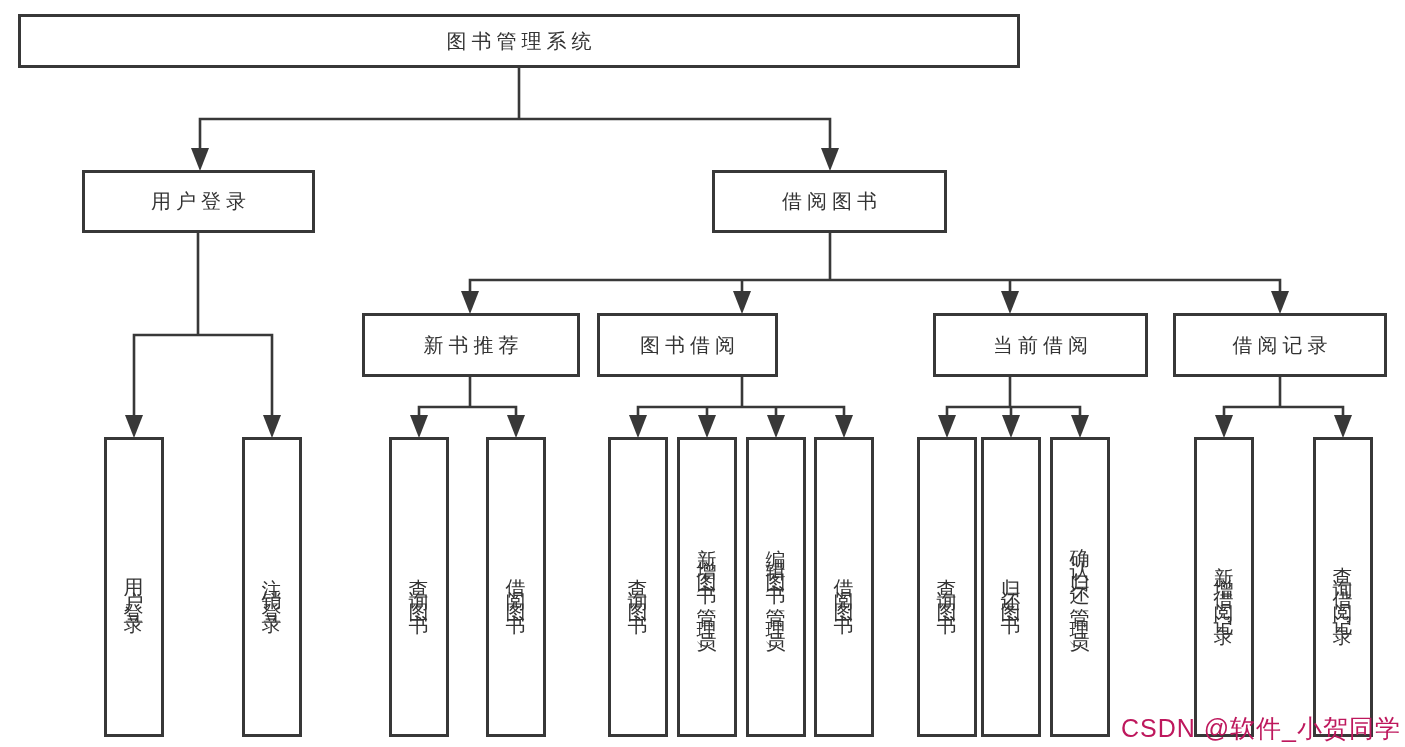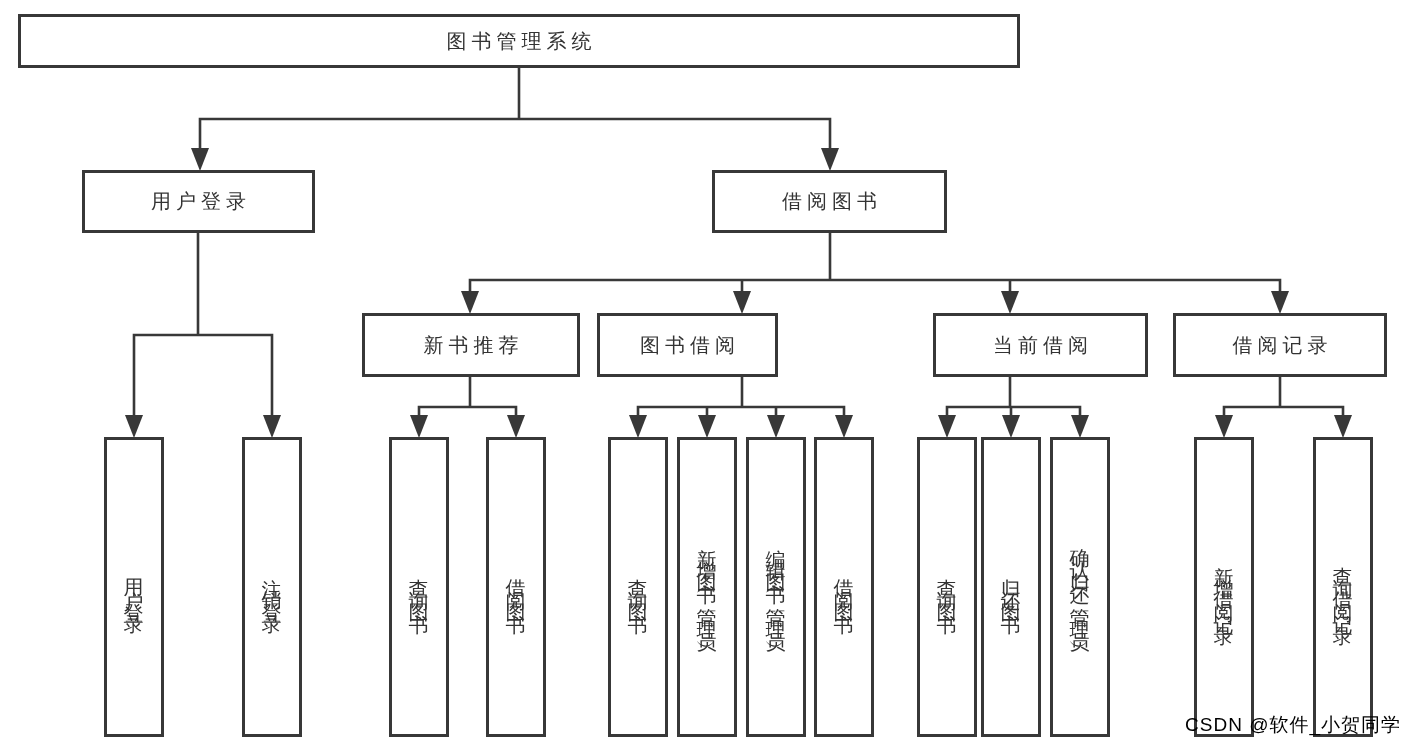--- a/index.html
+++ b/index.html
@@ -40,23 +40,23 @@
     writing-mode: vertical-rl;
     text-orientation: mixed;
     letter-spacing: 12px;
     line-height: 1;
     white-space: nowrap;
   }
   .watermark {
     position: absolute;
     right: 4px;
     top: 712px;
-    font-size: 19px;
+    font-size: 25px;
     letter-spacing: 1px;
-    color: #000000;
+    color: #be185d;
     z-index: 5;
     white-space: nowrap;
   }
 </style>
 </head>
 <body>
 
 <div class="canvas">
 
   <svg class="wires" width="1405" height="747" viewBox="0 0 1405 747" xmlns="http://www.w3.org/2000/svg">

